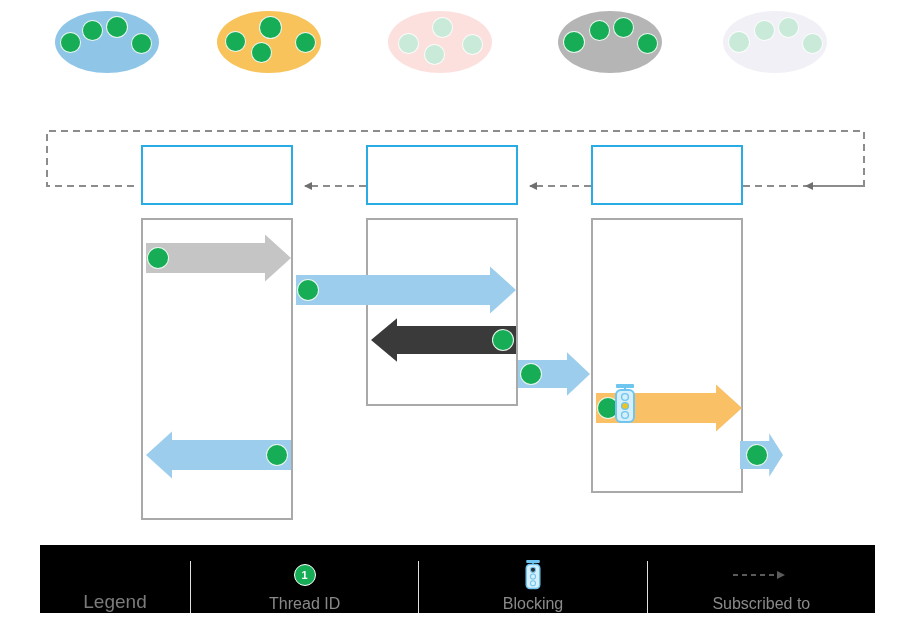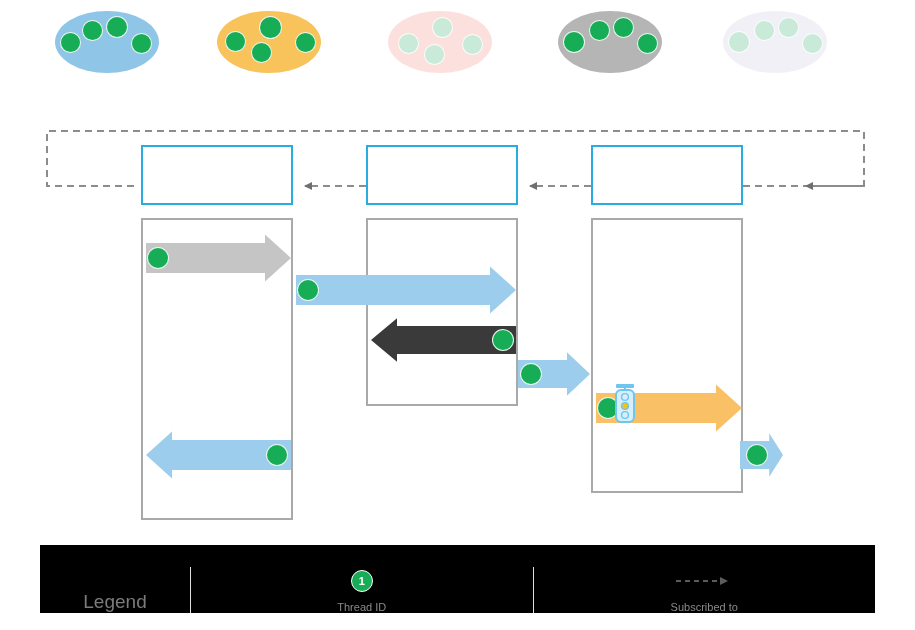--- a/index.html
+++ b/index.html
@@ -70,21 +70,21 @@
     color:#7b7b7b;font-size:19px;
   }
   .legend .litem{
     flex:1;
     border-left:1px solid #e0e0e0;
     display:flex;flex-direction:column;align-items:center;justify-content:center;
     gap:6px;
     position:relative;
   }
   .legend .licon{height:28px;display:flex;align-items:center;justify-content:center;}
-  .legend .llabel{font-size:11px;color:#8a8a8a;white-space:nowrap;}
+  .legend .llabel{font-size:16px;color:#8a8a8a;white-space:nowrap;}
 
   .badge-legend{
     width:22px;height:22px;border-radius:50%;
     background:#17ad56;color:#fff;font-size:11px;font-weight:bold;
     display:flex;align-items:center;justify-content:center;
     border:1.5px solid #fff;box-sizing:border-box;
   }
   .pool-legend{width:58px;height:28px;border-radius:50%;background:#f79a7a;}
 </style>
 </head>
@@ -195,20 +195,33 @@
     <div class="ltitle">Legend</div>
     <div id="legend-items" style="display:flex;flex:1;">
         <div class="litem">
           <div class="licon">
             <div class="badge-legend">1</div>
           </div>
           <div class="llabel">Thread ID</div>
         </div>
         <div class="litem">
           <div class="licon">
+            <svg width="20" height="30" viewBox="0 0 26 40">
+              <rect x="4" y="0" width="18" height="4" rx="1" fill="#6ec6f0"></rect>
+              <rect x="12" y="3" width="2" height="4" fill="#6ec6f0"></rect>
+              <rect x="4" y="6" width="18" height="32" rx="5" fill="#d6effb" stroke="#6ec6f0" stroke-width="2"></rect>
+              <circle cx="13" cy="13" r="3.4" fill="#2b2b2b" stroke="#6ec6f0" stroke-width="1.4"></circle>
+              <circle cx="13" cy="22" r="3.4" fill="#d6effb" stroke="#6ec6f0" stroke-width="1.4"></circle>
+              <circle cx="13" cy="31" r="3.4" fill="#d6effb" stroke="#6ec6f0" stroke-width="1.4"></circle>
+            </svg>
+          </div>
+          <div class="llabel">Blocking</div>
+        </div>
+        <div class="litem">
+          <div class="licon">
             <svg width="60" height="12" viewBox="0 0 60 12">
               <path d="M2,6 L46,6" stroke="#7a7a7a" stroke-width="1.6" stroke-dasharray="5,4"></path>
               <path d="M46,2 L54,6 L46,10 Z" fill="#5c5c5c"></path>
             </svg>
           </div>
           <div class="llabel">Subscribed to</div>
         </div>
       </div>
   </div>
 

